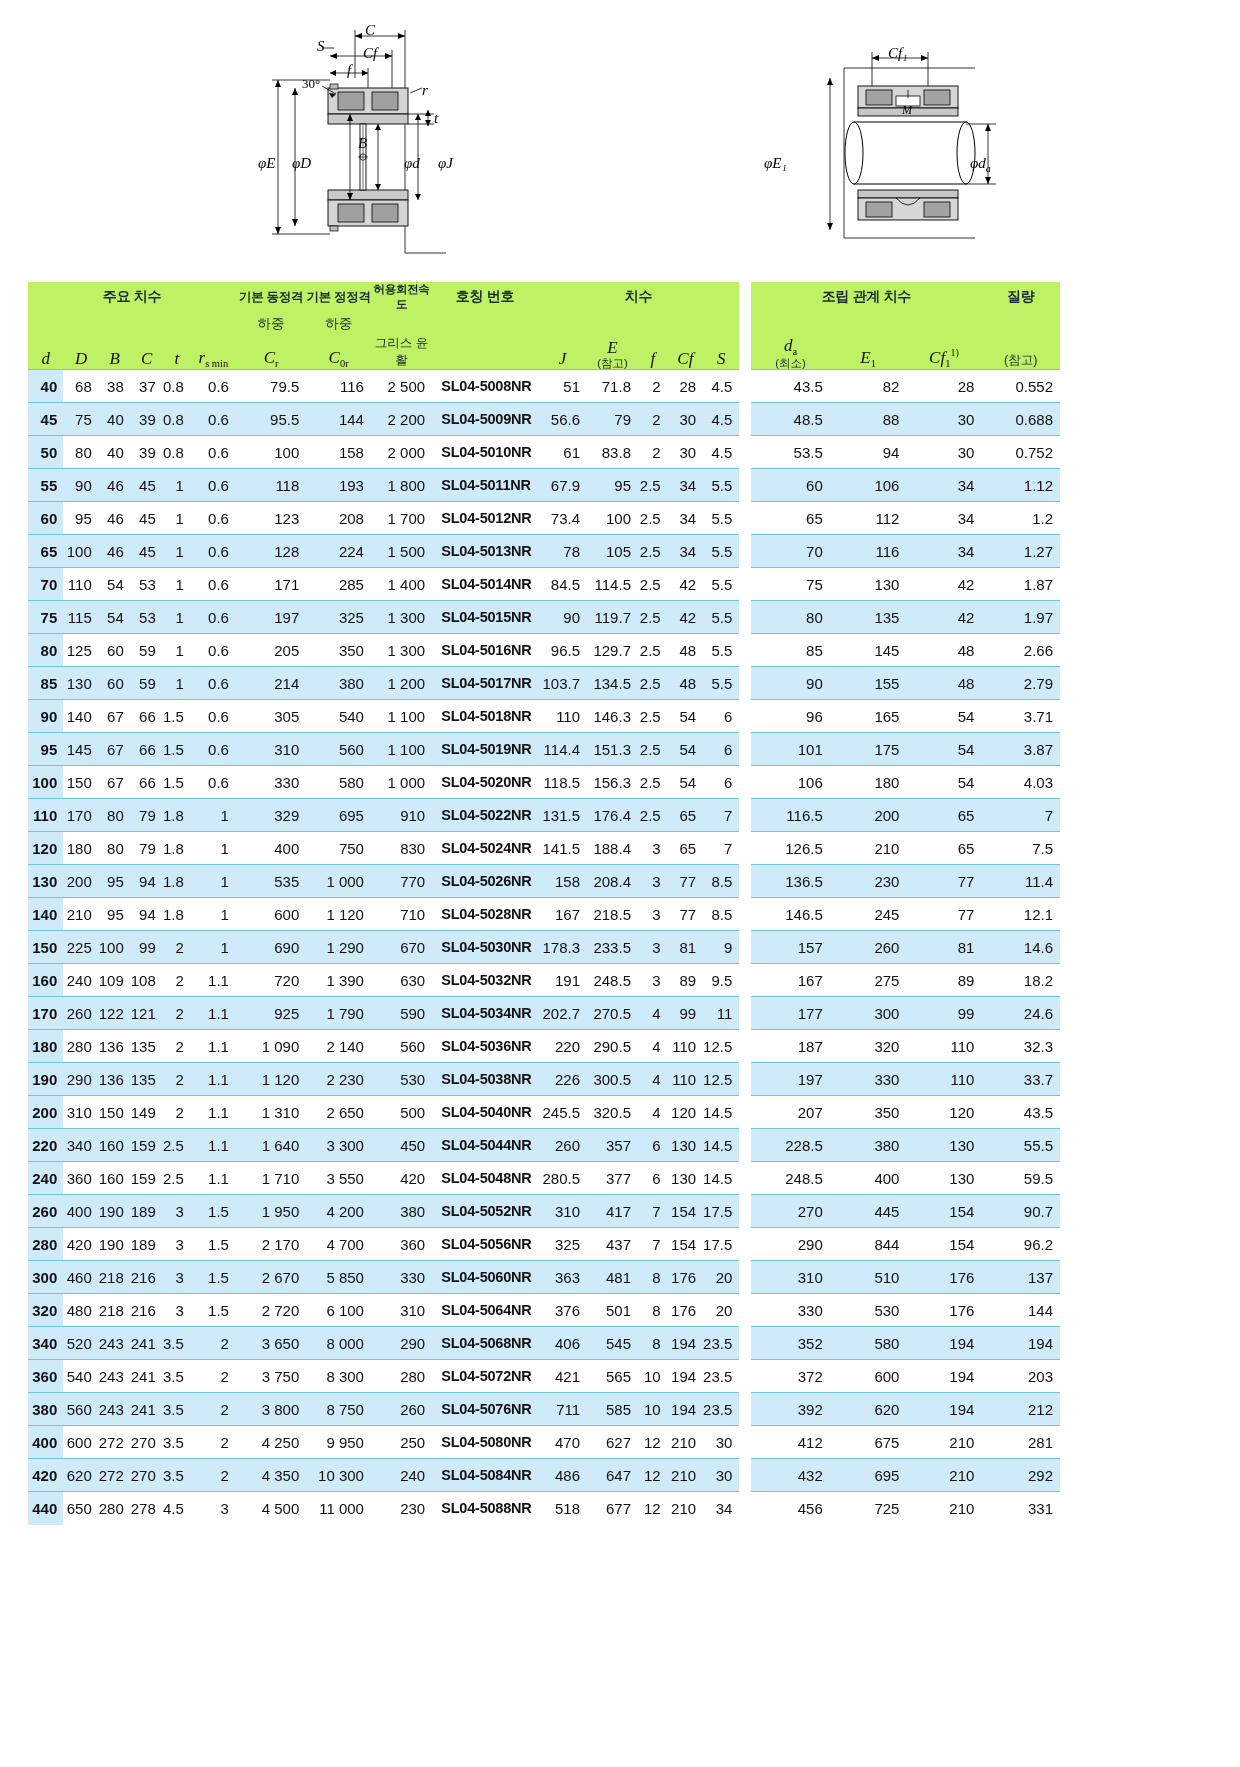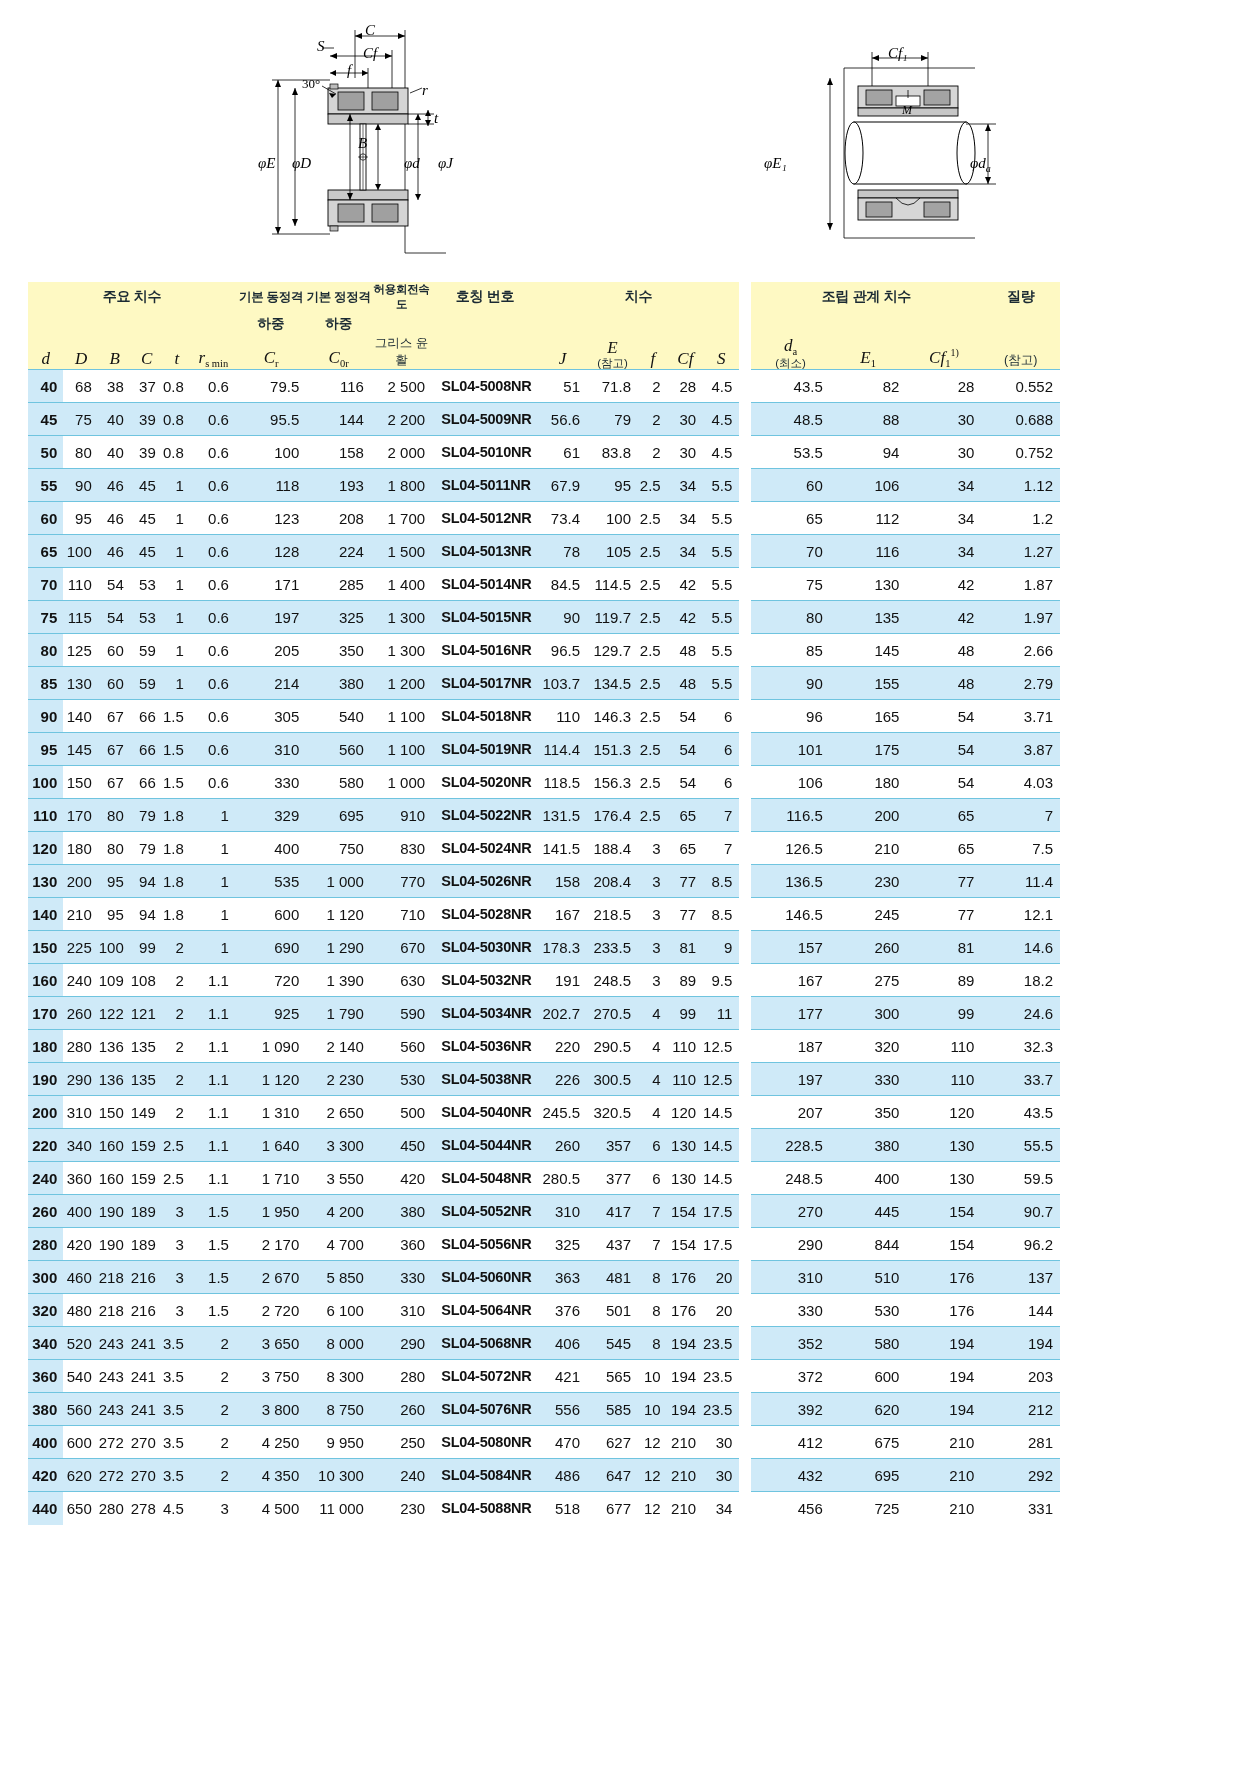--- a/index.html
+++ b/index.html
@@ -32,35 +32,35 @@
   table.spec {
     border-collapse: collapse;
     width: 1032px;
     margin-left: 28px;
     font-family: "Liberation Sans", sans-serif;
     font-size: 14.5px;
   }
   table.spec td, table.spec th { padding: 0; }
 
   
-  .hdr-band td { background: #fef9c3; }
+  .hdr-band td { background: #bef264; }
   .hg1 { height: 25px; }
   .hg2 { height: 23px; }
   .hg3 { height: 22px; }
   .hg4 { height: 33px; }
 
   .hcap {
     font-weight: bold;
     font-size: 14px;
     text-align: center;
     color: #1b2a33;
     letter-spacing: -0.3px;
   }
   .hsub {
-    font-weight: bold;
+    font-weight: normal;
     font-size: 13.5px;
     text-align: center;
     color: #1b2a33;
   }
   .hunit {
     font-size: 14px;
     text-align: center;
     color: #3a4a55;
   }
   .hsym {
@@ -1088,21 +1088,21 @@
             <td class="dcol">380</td>
             <td class="num">560</td>
             <td class="num">243</td>
             <td class="num">241</td>
             <td class="num">3.5</td>
             <td class="num">2</td>
             <td class="num">3 800</td>
             <td class="num">8 750</td>
             <td class="num">260</td>
             <td class="desig">SL04-5076NR</td>
-            <td class="num">556</td>
+            <td class="num">711</td>
             <td class="num">585</td>
             <td class="num">10</td>
             <td class="num">194</td>
             <td class="num">23.5</td>
             <td class="gap"></td>
             <td class="num">392</td>
             <td class="num">620</td>
             <td class="num">194</td>
             <td class="num">212</td>
           </tr>

